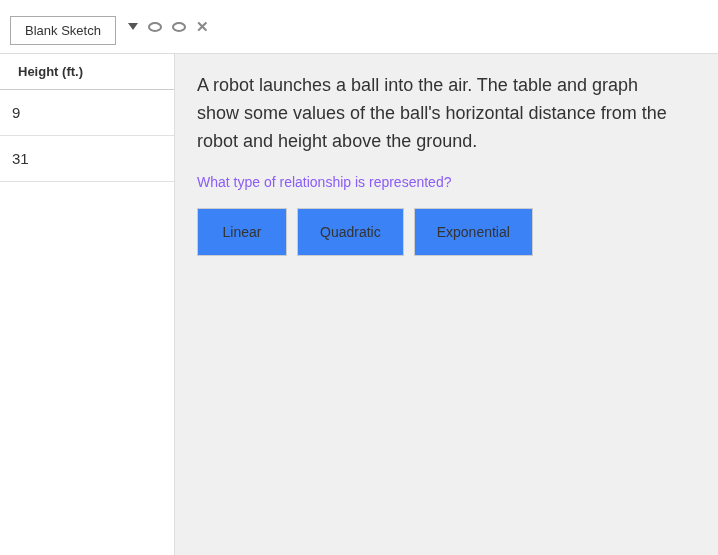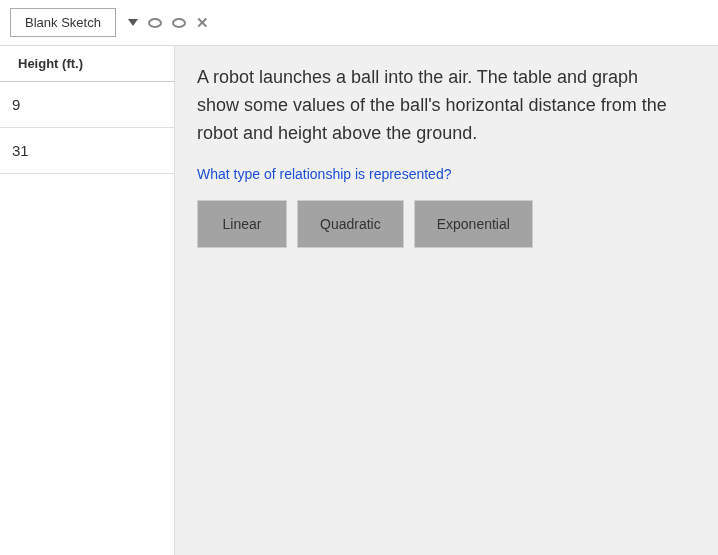--- a/index.html
+++ b/index.html
@@ -27,20 +27,21 @@
       gap: 8px;
     }
 
     .blank-sketch-btn {
       border: 1px solid #aaa;
       background: #fff;
       padding: 6px 14px;
       font-size: 13px;
       cursor: pointer;
       color: #333;
+      margin-top: 8px;
     }
 
     .top-controls {
       display: flex;
       align-items: center;
       gap: 10px;
       margin-left: 4px;
     }
 
     .arrow-down {
@@ -109,33 +110,33 @@
     .description {
       font-size: 18px;
       color: #333;
       line-height: 1.55;
       margin-bottom: 18px;
       max-width: 480px;
     }
 
     .question {
       font-size: 14px;
-      color: #1d4ed8;
+      color: #8b5cf6;
       margin-bottom: 18px;
     }
 
     .answer-options {
       display: flex;
       gap: 10px;
       flex-wrap: wrap;
     }
 
     .answer-btn {
       border: 1px solid #ccc;
-      background: #a3a3a3;
+      background: #3b82f6;
       padding: 14px 22px;
       font-size: 14px;
       color: #333;
       cursor: pointer;
       min-width: 90px;
       text-align: center;
       line-height: 1.3;
     }
   </style>
 </head>

